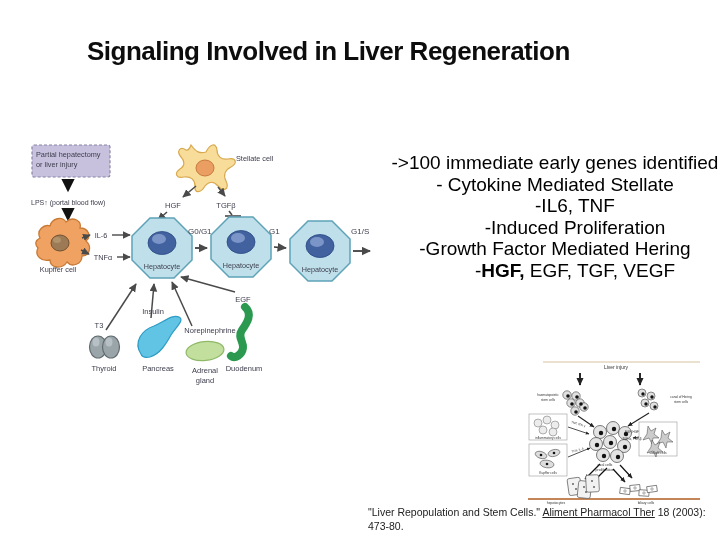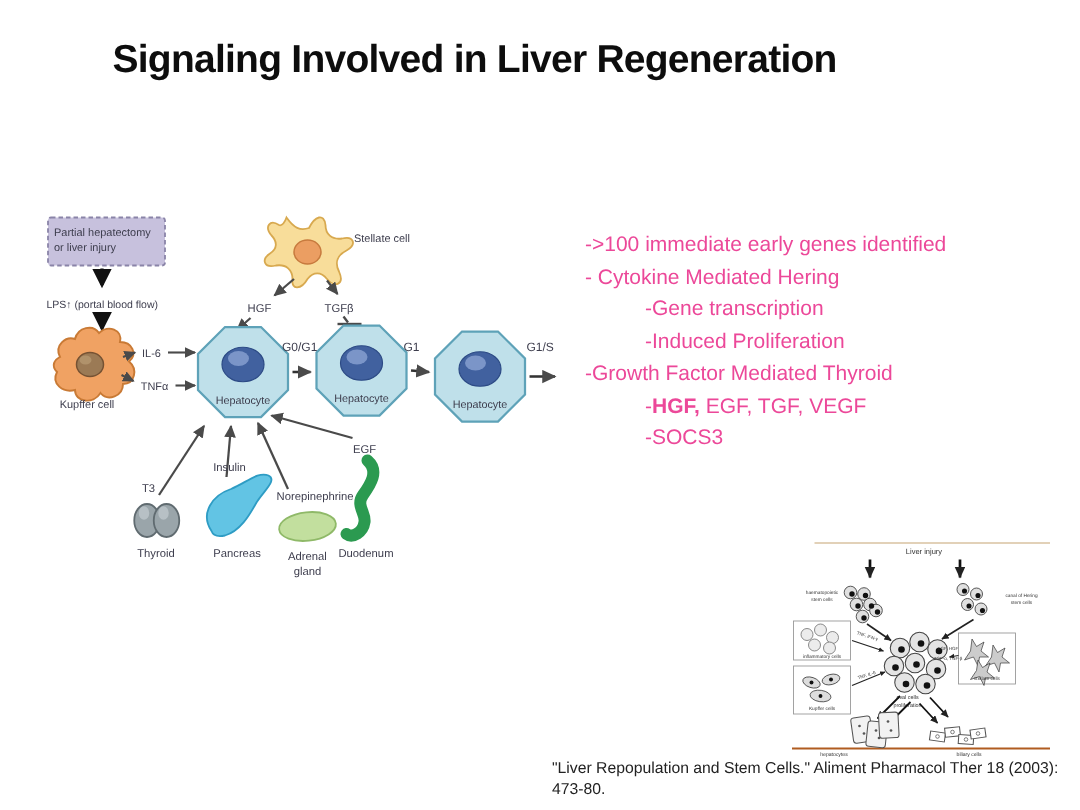--- a/index.html
+++ b/index.html
@@ -1,29 +1,29 @@
 <!DOCTYPE html>
 <html><head>
 <meta charset="utf-8">
 <style>
   html,body{margin:0;padding:0;background:#fff;}
   .slide{position:relative;width:720px;height:540px;background:#ffffff;overflow:hidden;
          font-family:"Liberation Sans",sans-serif;}
-  .title{position:absolute;left:75px;top:24px;margin:0;font-size:26px;font-weight:bold;
+  .title{position:absolute;left:75px;top:24px;margin:12px;font-size:26px;font-weight:bold;
          color:#0d0d0d;letter-spacing:-0.5px;white-space:nowrap;}
   .diagram{position:absolute;left:20px;top:130px;}
   .diagram text{font-family:"Liberation Sans",sans-serif;fill:#3d3d4d;}
-  .bullets{position:absolute;left:390px;top:152px;width:330px;font-size:14px;color:#ec4899;}
+  .bullets{position:absolute;left:390px;top:152px;width:330px;font-size:19px;color:#000000;text-align:center;}
   .bl{line-height:21.5px;white-space:nowrap;}
   .ind1{padding-left:40px;}
   .minifig{position:absolute;left:528px;top:358px;}
   .minifig text{font-family:"Liberation Sans",sans-serif;fill:#333;}
   .citation{position:absolute;left:368px;top:506px;width:348px;font-size:10.5px;
             line-height:13.5px;color:#222;}
-  .citation .und{}
+  .citation .und{text-decoration:underline;}
 </style>
 </head>
 <body>
 
 <div class="slide">
 
   <h1 class="title">Signaling Involved in Liver Regeneration</h1>
 
   <svg class="diagram" width="370" height="270" viewBox="0 0 370 270">
     <defs>
@@ -138,26 +138,25 @@
     <ellipse cx="185" cy="221" rx="19" ry="9.5" transform="rotate(-6 185 221)" stroke="#8fb968" stroke-width="1.2" fill="#c2df9e"></ellipse>
     <text x="185" y="243" font-size="7.5" text-anchor="middle">Adrenal</text>
     <text x="185" y="253" font-size="7.5" text-anchor="middle">gland</text>
 
     <path d="M225,177 C233,184 227,193 222,200 C217,207 224,212 223,218 C222,225 215,229 211,226" fill="none" stroke-width="8" stroke-linecap="round" stroke-linejoin="round" stroke="#2b9a50"></path>
     <text x="224" y="241" font-size="7.5" text-anchor="middle">Duodenum</text>
   </svg>
 
   <div class="bullets">
     <div class="bl ind0">-&gt;100 immediate early genes identified</div>
-    <div class="bl ind0">- Cytokine Mediated Hering</div>
-    <div class="bl ind1">-Gene transcription</div>
+    <div class="bl ind0">- Cytokine Mediated Stellate</div>
+    <div class="bl ind1">-IL6, TNF</div>
     <div class="bl ind1">-Induced Proliferation</div>
-    <div class="bl ind0">-Growth Factor Mediated Thyroid</div>
+    <div class="bl ind0">-Growth Factor Mediated Hering</div>
     <div class="bl ind1"><span>-</span><b>HGF,</b><span> EGF, TGF, VEGF</span></div>
-    <div class="bl ind1">-SOCS3</div>
   </div>
 
   <svg class="minifig" width="175" height="148" viewBox="0 0 175 148">
     <defs>
       <marker id="mah" markerWidth="6" markerHeight="6" refX="4" refY="2" orient="auto">
         <path d="M0,0 L4.4,2 L0,4 Z" fill="#222"></path>
       </marker>
     </defs>
 
     <line x1="15" y1="4" x2="172" y2="4" stroke="#d9c2a0" stroke-width="1"></line>

